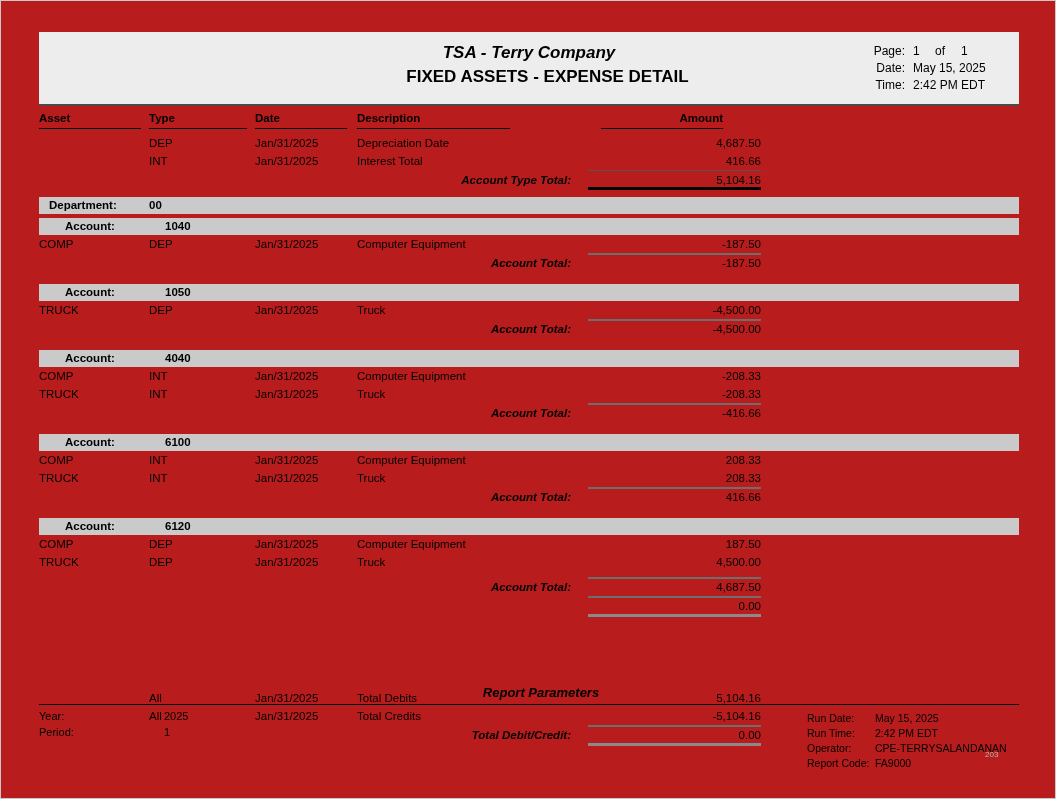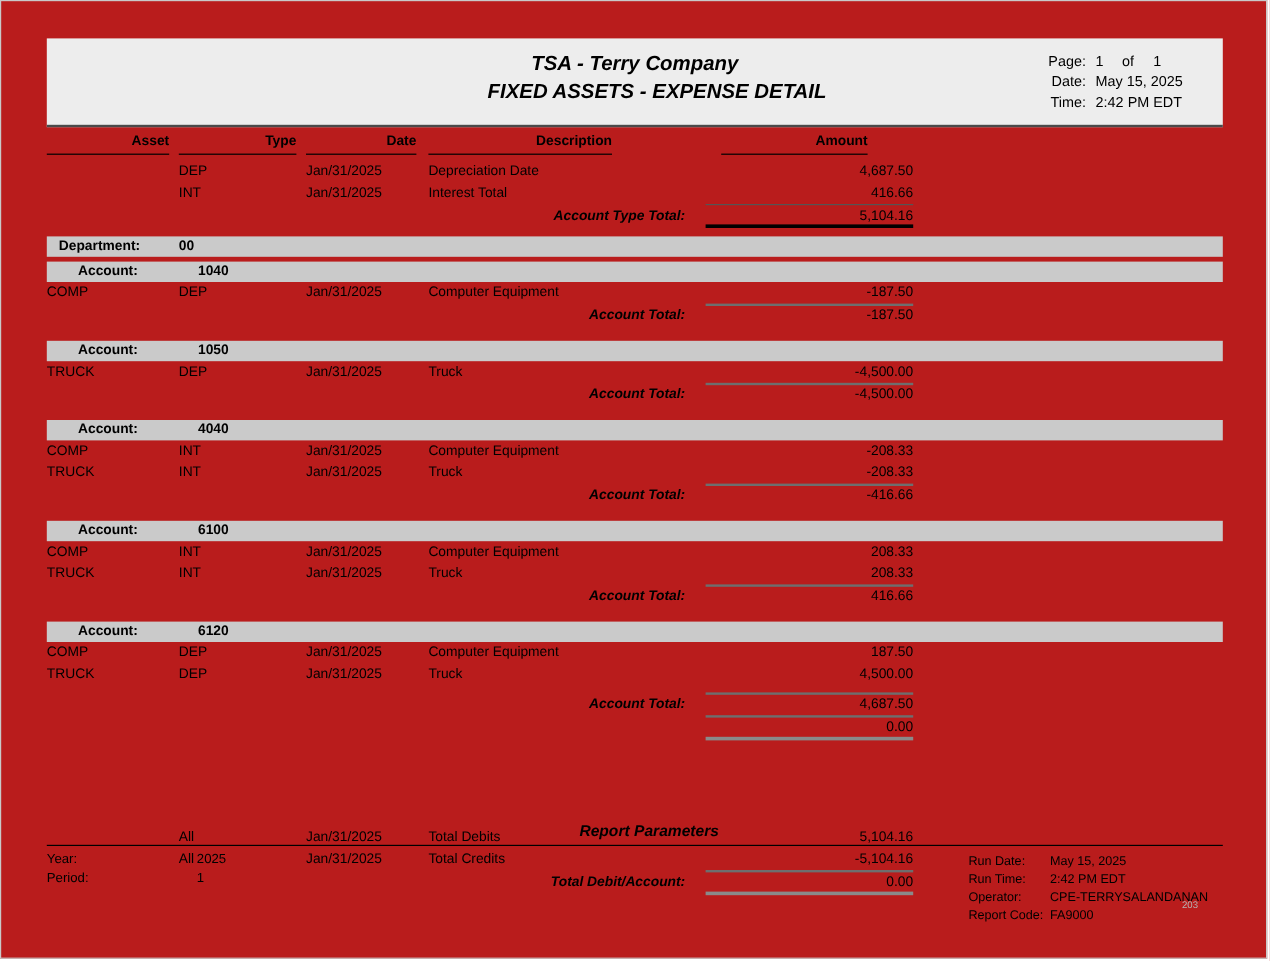--- a/index.html
+++ b/index.html
@@ -44,21 +44,20 @@
   .title-line1 {
     font-size: 17px;
     font-weight: bold;
     font-style: italic;
     letter-spacing: 0px;
     line-height: 21px;
   }
   .title-line2 {
     font-size: 17px;
     font-weight: bold;
-    font-style: italic;
     line-height: 22px;
     margin-top: 3px;
     margin-left: 37px;
   }
   .meta-block {
     position: absolute;
     right: 14px;
     top: 11px;
     font-size: 12px;
     line-height: 17px;
@@ -100,21 +99,20 @@
   .c-desc  { position: absolute; left: 318px; }
   .c-amt   { position: absolute; left: 524px; width: 160px; text-align: right; }
   .c-tlabel{ position: absolute; left: 300px; width: 246px; text-align: right;
              font-style: italic; font-weight: bold; }
 
   .head-row { height: 19px; line-height: 15px; font-weight: bold; }
   .head-row .u {
     display: inline-block;
     border-bottom: 1.5px solid #000;
     padding-bottom: 2px;
-    text-align: right;
   }
   .u-asset { width: 102px; }
   .u-type  { width: 98px; }
   .u-date  { width: 92px; }
   .u-desc  { width: 153px; }
   .u-amt   { width: 122px; text-align: right; }
   .head-row .c-amt { left: 562px; width: 122px; }
 
   
   .band {
@@ -404,21 +402,21 @@
     </div>
     <div class="row data-row">
       <span class="c-asset"></span>
       <span class="c-type">All</span>
       <span class="c-date">Jan/31/2025</span>
       <span class="c-desc">Total Credits</span>
       <span class="c-amt">-5,104.16</span>
     </div>
     <div class="total-row">
       <div class="rule rule-medium" style="top:0px;"></div>
-      <span class="c-tlabel">Total Debit/Account:</span>
+      <span class="c-tlabel">Total Debit/Credit:</span>
       <span class="c-amt">0.00</span>
       <div class="rule rule-double" style="top:18px;"></div>
     </div>
 
   </div>
 
   <div class="params-title">Report Parameters</div>
   <div class="params-rule"></div>
 
   <div class="params-left">

